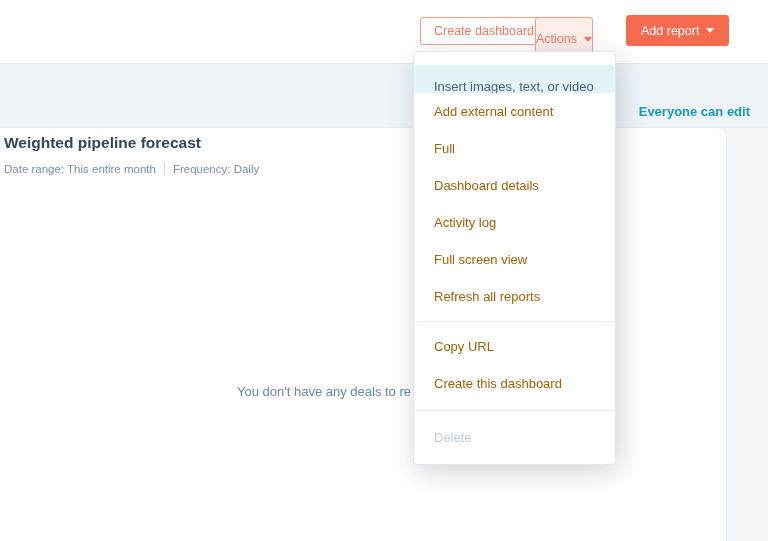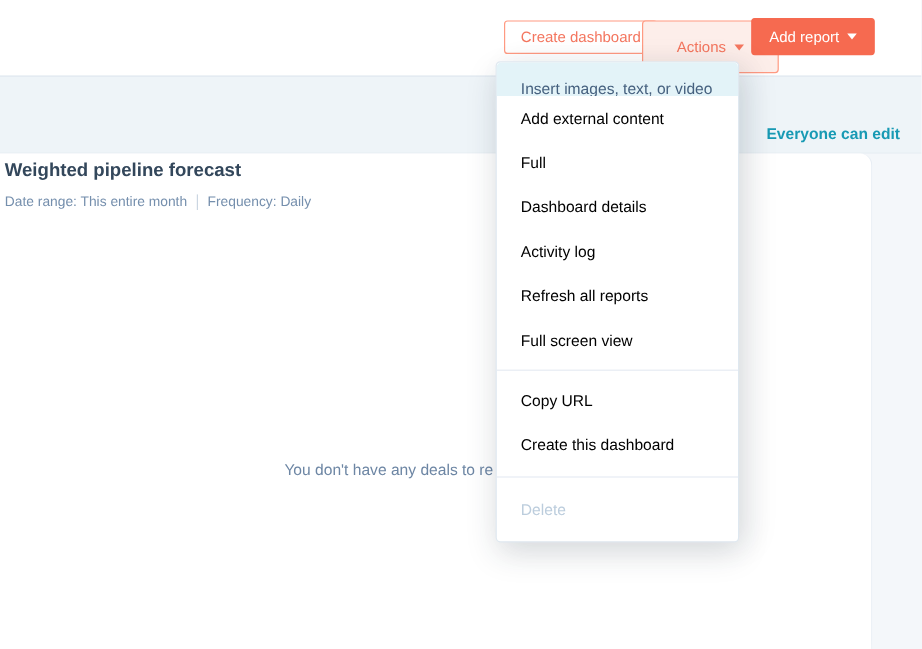--- a/index.html
+++ b/index.html
@@ -35,21 +35,21 @@
   }
   .btn-outline {
     left: 420px; top: 17px;
     height: 28px; padding: 0 13px;
     background: #ffffff;
     border: 1px solid #ff9a82;
     color: #f4765f;
   }
   .btn-tinted {
     left: 535px; top: 17px;
-    height: 44px; padding: 0 28px;
+    height: 44px; padding: 0 0;
     background: #fdeeea;
     border: 1px solid #ff9a82;
     color: #f4765f;
   }
   .btn-solid {
     left: 626px; top: 15px;
     height: 31px; padding: 0 14px;
     background: #f66a50;
     border: 1px solid #f66a50;
     color: #ffffff;
@@ -130,32 +130,33 @@
     border: 1px solid #dfe8f0;
     border-radius: 4px;
     box-shadow: 0 10px 26px rgba(29,45,61,0.13), 10px 2px 26px rgba(29,45,61,0.07);
     z-index: 20;
   }
   .menu-item {
     height: 37px;
     line-height: 37px;
     padding-left: 20px;
     font-size: 13px;
-    color: #000000;
+    color: #a16207;
     cursor: pointer;
     white-space: nowrap;
     overflow: hidden;
   }
   .menu-item.highlighted {
     height: 28px;
     line-height: 43px;
     background: #e3f3f8;
     border-top-left-radius: 4px;
     border-top-right-radius: 4px;
     color: #46617f;
+    margin-top: 13px;
   }
   .menu-item.disabled {
     color: #bccddd;
     cursor: default;
   }
   .menu-divider {
     height: 1px;
     background: #e6ecf3;
     margin: 6px 0;
   }
@@ -195,22 +196,22 @@
     </div>
     <div class="empty-msg">You don't have any deals to re</div>
   </div>
 
   <div class="menu">
     <div class="menu-item highlighted">Insert images, text, or video</div>
     <div class="menu-item">Add external content</div>
     <div class="menu-item">Full</div>
     <div class="menu-item">Dashboard details</div>
     <div class="menu-item">Activity log</div>
+    <div class="menu-item">Full screen view</div>
     <div class="menu-item">Refresh all reports</div>
-    <div class="menu-item">Full screen view</div>
     <div class="menu-divider"></div>
     <div class="menu-item">Copy URL</div>
     <div class="menu-item">Create this dashboard</div>
     <div class="menu-divider wide"></div>
     <div class="menu-item disabled">Delete</div>
   </div>
 
 </div>
 
 </body></html>

